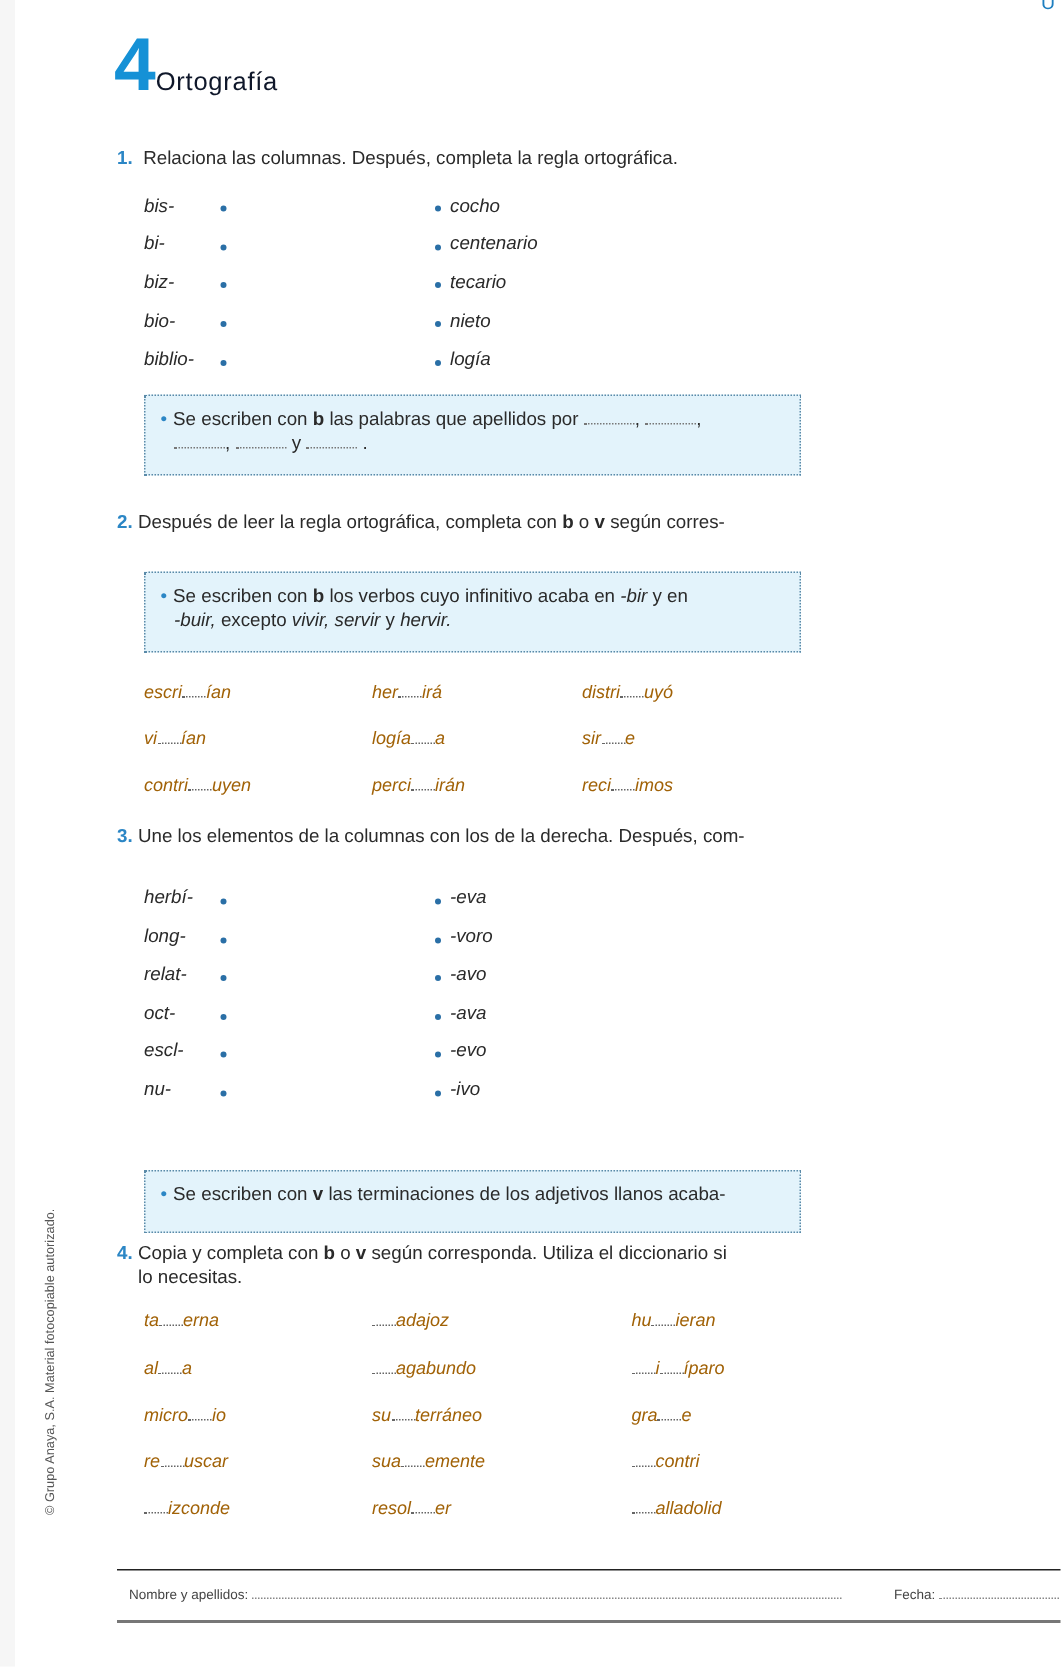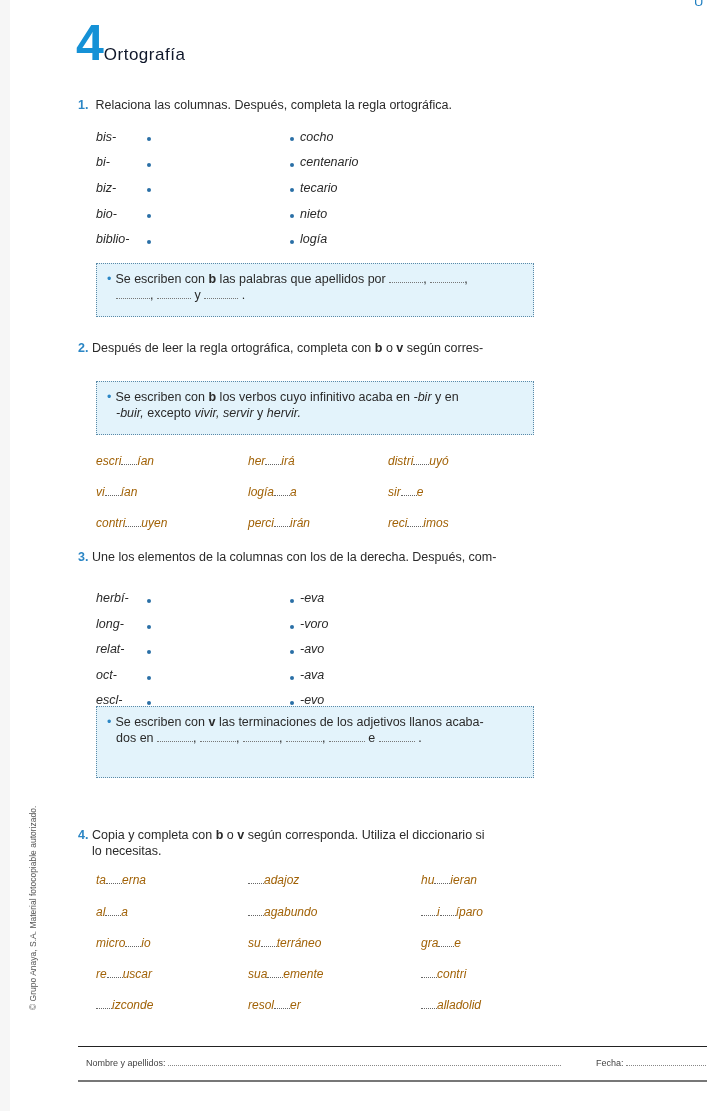--- a/index.html
+++ b/index.html
@@ -160,34 +160,23 @@
   <div class="dot" style="left:290px;top:727px"></div>
 
   <div class="match-row match-right" style="top:591px">-eva</div>
   <div class="match-row match-right" style="top:617px">-voro</div>
   <div class="match-row match-right" style="top:642px">-avo</div>
   <div class="match-row match-right" style="top:668px">-ava</div>
   <div class="match-row match-right" style="top:693px">-evo</div>
   <div class="match-row match-right" style="top:719px">-ivo</div>
 </div>
 
-<div class="rule-box" style="top:706px;height:72px">
+<div class="rule-box" style="top:780px;height:42px">
   <div>
     <span class="bullet">•</span><span>Se escriben con </span><b>v</b><span> las terminaciones de los adjetivos llanos acaba-</span>
-  </div>
-  <div class="second">
-    <span>dos en</span>
-    <span class="blank" style="width:36px"></span>,
-    <span class="blank" style="width:36px"></span>,
-    <span class="blank" style="width:36px"></span>,
-    <span class="blank" style="width:36px"></span>,
-    <span class="blank" style="width:36px"></span>
-    <span>e</span>
-    <span class="blank" style="width:36px"></span>
-    <span>.</span>
   </div>
 </div>
 
 <div class="q" style="top:827px">
   <span class="n">4.</span><span>Copia y completa con </span><b>b</b><span> o </span><b>v</b><span> según corresponda. Utiliza el diccionario si</span>
   <div class="indent">lo necesitas.</div>
 </div>
 
 <div>
 

